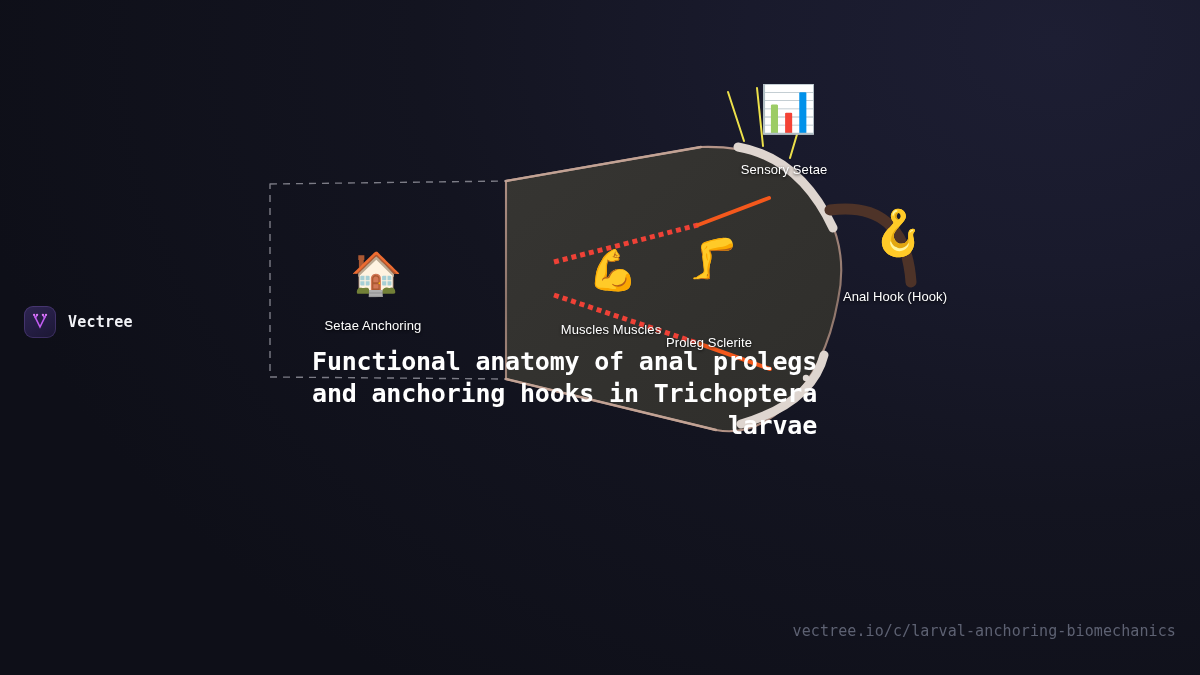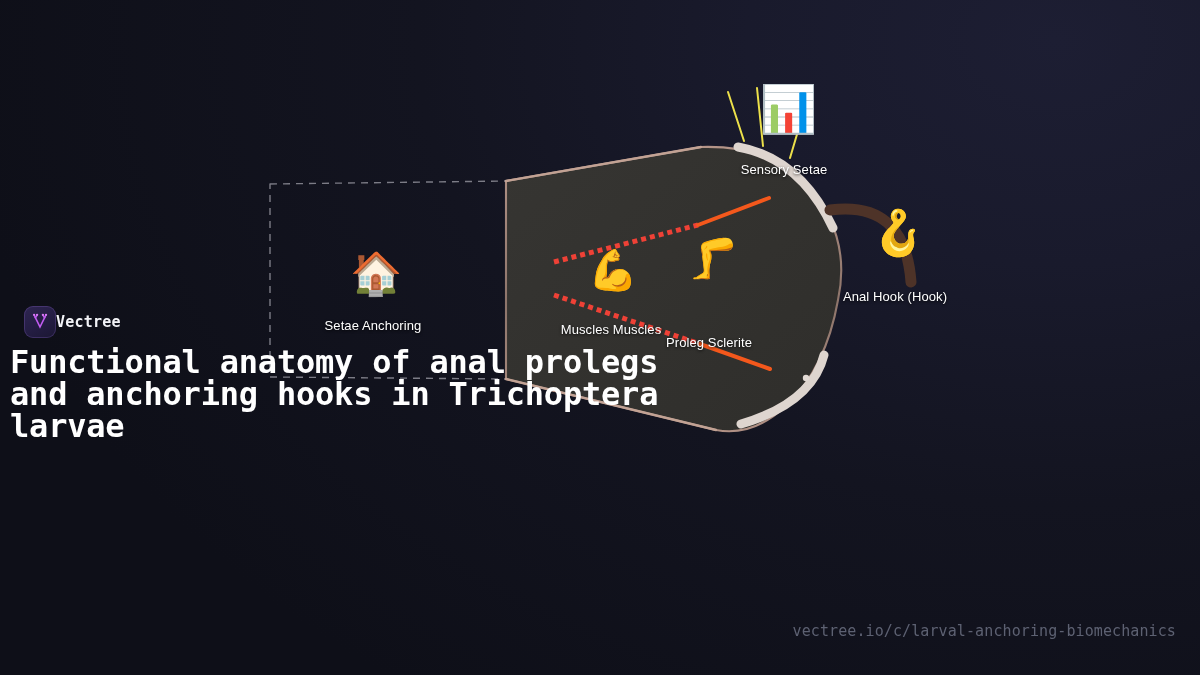--- a/index.html
+++ b/index.html
@@ -49,51 +49,52 @@
     white-space: nowrap;
     transform: translateX(-50%);
     text-shadow: 0 1px 3px rgba(0,0,0,0.85);
   }
   #brand {
     position: absolute;
     left: 24px;
     top: 306px;
     display: flex;
     align-items: center;
-    gap: 0;
+    gap: 12px;
   }
   #brand-mark {
     width: 32px;
     height: 32px;
     border-radius: 9px;
     background: linear-gradient(150deg, #2e2551 0%, #241d43 55%, #1b1733 100%);
     box-shadow: inset 0 0 0 1px rgba(150,110,220,0.25);
     display: flex;
     align-items: center;
     justify-content: center;
   }
   #brand-name {
     color: #f2f3f7;
     font-family: "DejaVu Sans Mono", monospace;
     font-size: 15px;
     font-weight: 700;
     letter-spacing: 0.2px;
   }
   #headline {
     position: absolute;
-    left: 10px;
+    left: 37px;
     top: 346px;
     width: 780px;
     color: #ffffff;
     font-family: "DejaVu Sans Mono", monospace;
-    font-size: 32px;
+    font-size: 25px;
     font-weight: 700;
     line-height: 32px;
     letter-spacing: -0.2px;
     white-space: pre-line;
+    text-align: right;
   }
   #url {
     position: absolute;
     right: 24px;
     top: 622px;
     color: #5d6172;
     font-family: "DejaVu Sans Mono", monospace;
     font-size: 15px;
     letter-spacing: 0.1px;
   }

